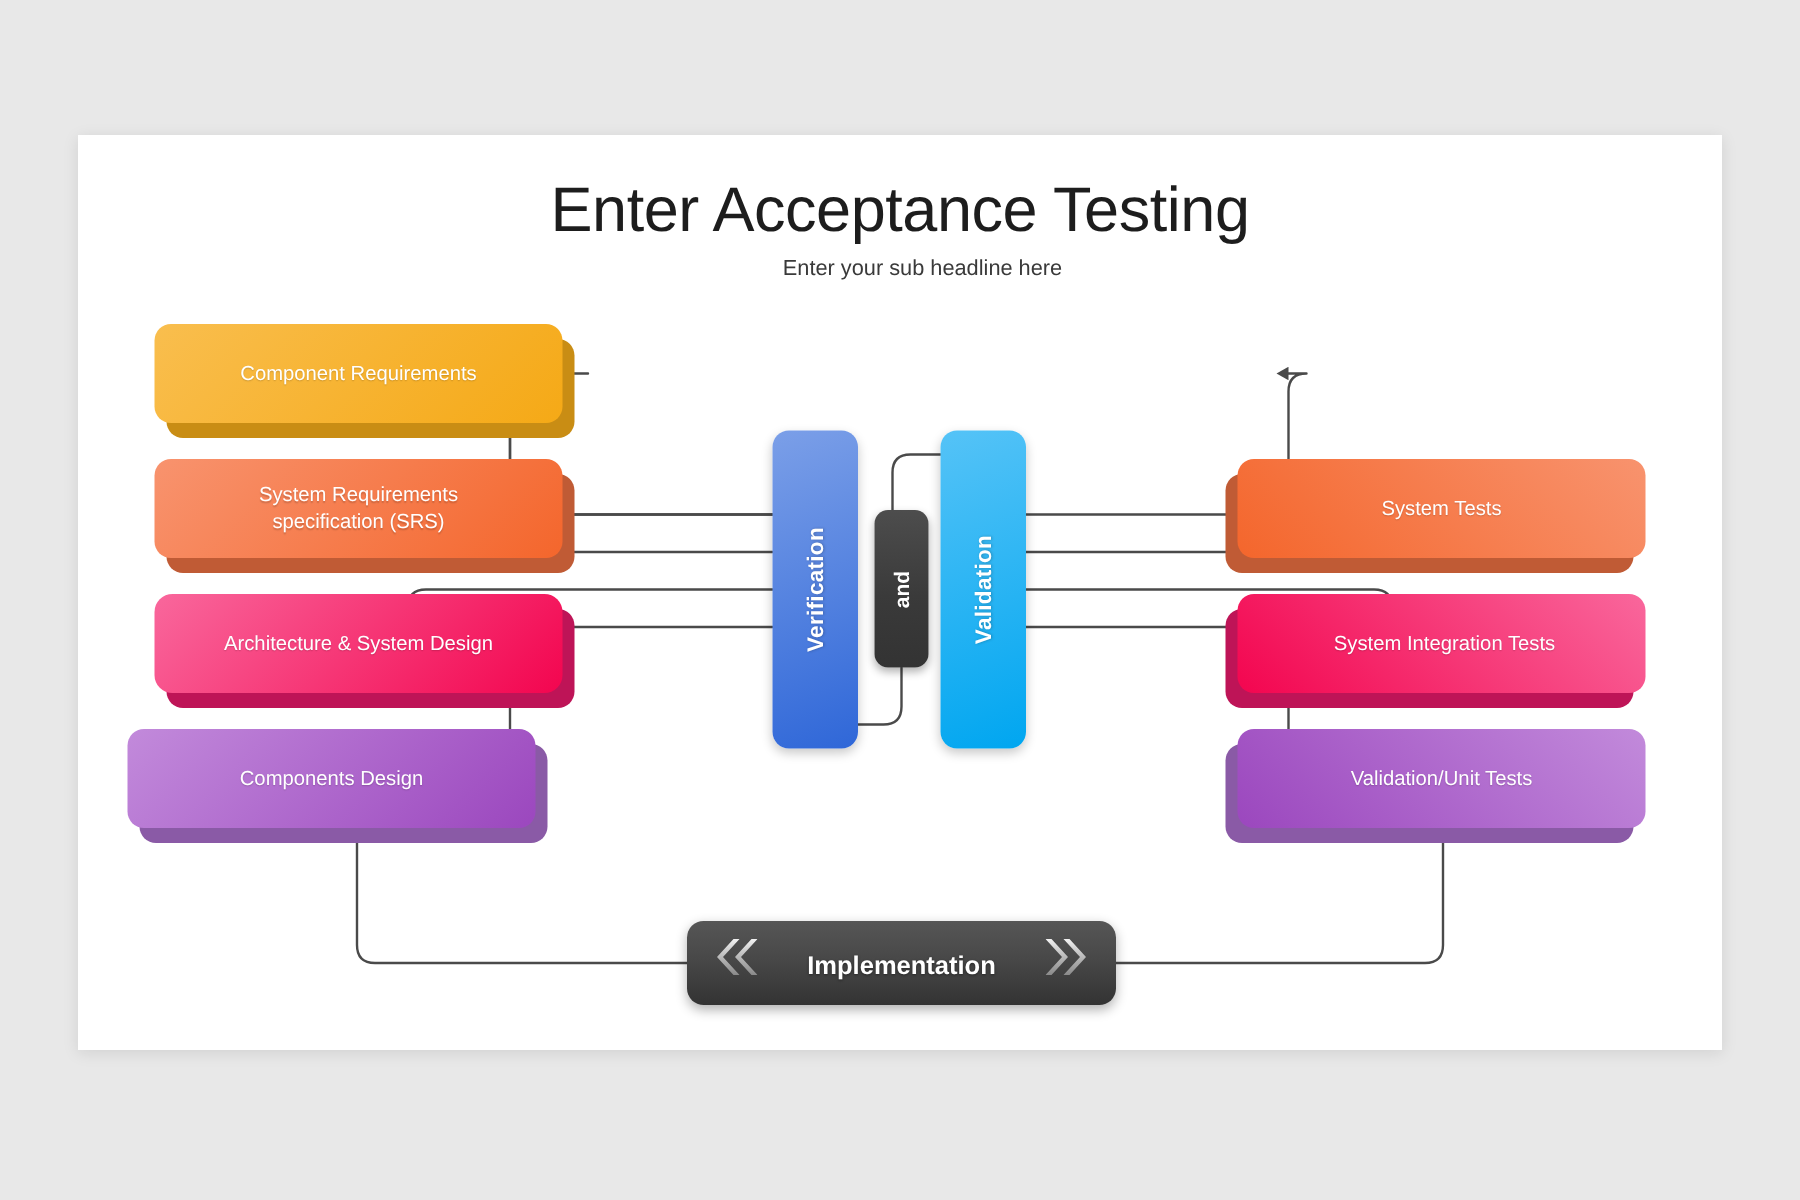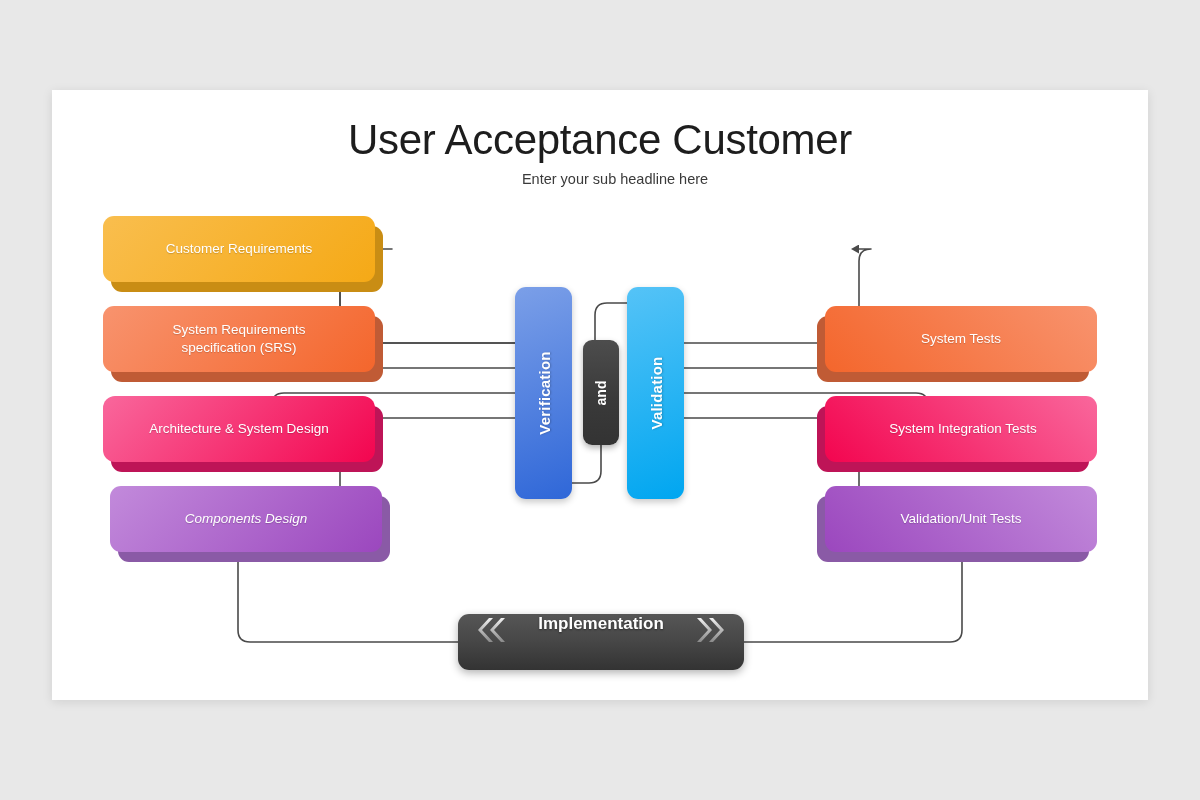--- a/index.html
+++ b/index.html
@@ -138,41 +138,41 @@
   #implbar {
     position: absolute;
     left: 406px;
     top: 524px;
     width: 286px;
     height: 56px;
     border-radius: 11px;
     background: linear-gradient(180deg,#565656 0%,#474747 48%,#333333 100%);
     box-shadow: 0 3px 8px rgba(0,0,0,0.30);
     display: flex;
-    align-items: flex-start;
+    align-items: flex-end;
     justify-content: space-between;
-    padding: 0 17px;
+    padding: 16px 17px;
   }
   #implbar .impl-label {
     flex: 1;
     text-align: center;
     color: #ffffff;
     font-size: 17px;
     font-weight: bold;
     text-shadow: 0 1px 2px rgba(0,0,0,0.45);
   }
   .chev { width: 30px; height: 32px; flex: none; }
 </style>
 </head>
 <body>
 
 <div id="stage" style="background: rgb(232, 232, 232);">
   <div id="slide" style="background: rgb(255, 255, 255);">
 
-    <div id="title">User Acceptance Customer</div>
+    <div id="title">Enter Acceptance Testing</div>
     <div id="subtitle">Enter your sub headline here</div>
 
     <svg id="wires" viewBox="0 0 1096 610">
       <defs>
         <marker id="ahL" markerWidth="9" markerHeight="9" refX="8" refY="4.5" orient="auto" markerUnits="userSpaceOnUse">
           <path d="M8,0 L0,4.5 L8,9 z" fill="#4A4A4A"></path>
         </marker>
         <marker id="ahR" markerWidth="9" markerHeight="9" refX="1" refY="4.5" orient="auto" markerUnits="userSpaceOnUse">
           <path d="M0,0 L8,4.5 L0,9 z" fill="#4A4A4A"></path>
         </marker>
@@ -206,39 +206,39 @@
 
         <path d="M406,552 H198 Q186,552 186,540 V475" marker-end="url(#ahU)" transform="rotate(-90 186 475) translate(0 0)" style="display:none"></path>
         <path d="M406,552 H198 Q186,552 186,540 V471" marker-end="url(#ahU)"></path>
         <path d="M692,552 H898 Q910,552 910,540 V471" marker-end="url(#ahU)"></path>
       </g>
     </svg>
 
     <div class="node left" style="left:51px; top:126px;">
       <div class="shadowplate" style="background: rgb(201, 141, 20);"></div>
       <div class="face" style="background: linear-gradient(135deg, rgb(249, 190, 78) 0%, rgb(245, 169, 22) 100%);">
-        <span>Customer Requirements</span>
+        <span>Component Requirements</span>
       </div>
     </div>
 
     <div class="node left" style="left:51px; top:216px;">
       <div class="shadowplate" style="background: rgb(192, 91, 53);"></div>
       <div class="face" style="background: linear-gradient(135deg, rgb(248, 147, 110) 0%, rgb(244, 102, 44) 100%);">
         <span>System Requirements<br>specification (SRS)</span>
       </div>
     </div>
 
     <div class="node left" style="left:51px; top:306px;">
       <div class="shadowplate" style="background: rgb(190, 20, 87);"></div>
       <div class="face" style="background: linear-gradient(135deg, rgb(249, 103, 156) 0%, rgb(243, 5, 79) 100%); border-radius: 12px;">
         <span>Architecture &amp; System Design</span>
       </div>
     </div>
 
-    <div class="node left" style="left:58px; top:396px;font-style:italic;">
+    <div class="node left" style="left:33px; top:396px;">
       <div class="shadowplate" style="background: rgb(138, 90, 166);"></div>
       <div class="face" style="background: linear-gradient(135deg, rgb(194, 138, 219) 0%, rgb(155, 71, 190) 100%);">
         <span>Components Design</span>
       </div>
     </div>
 
 
     <div class="node right" style="left:773px; top:216px;">
       <div class="shadowplate" style="background: rgb(192, 91, 53);"></div>
       <div class="face" style="background: linear-gradient(225deg, rgb(248, 147, 110) 0%, rgb(244, 102, 44) 100%); align-items: center;">

